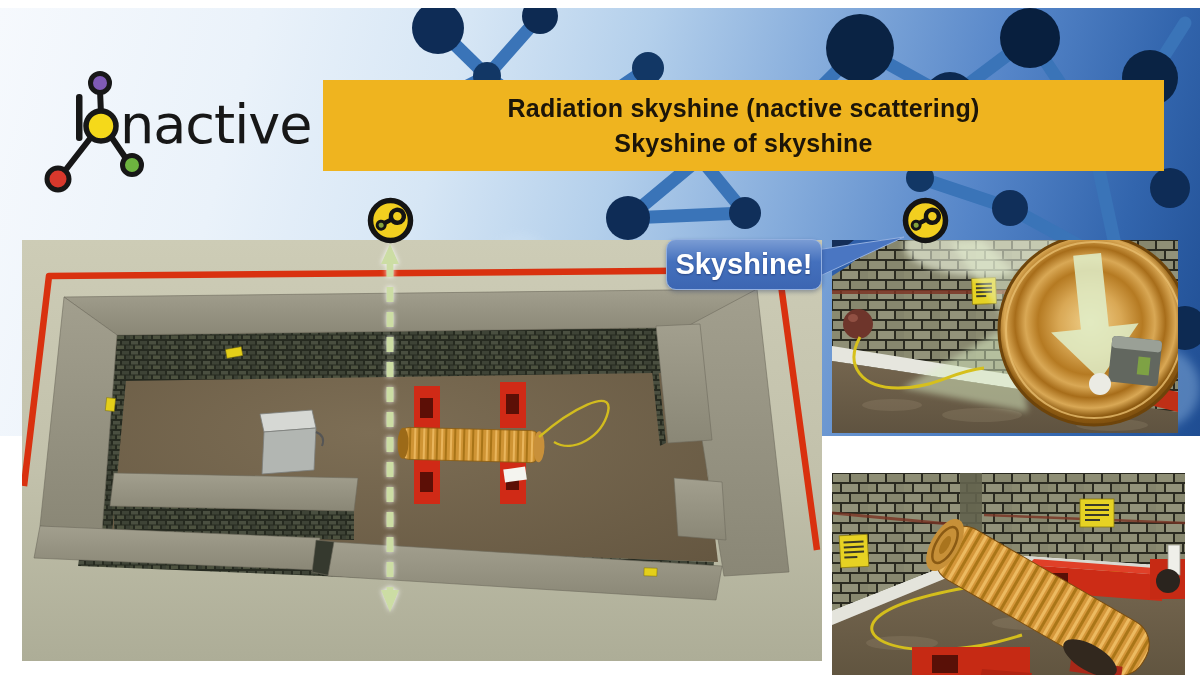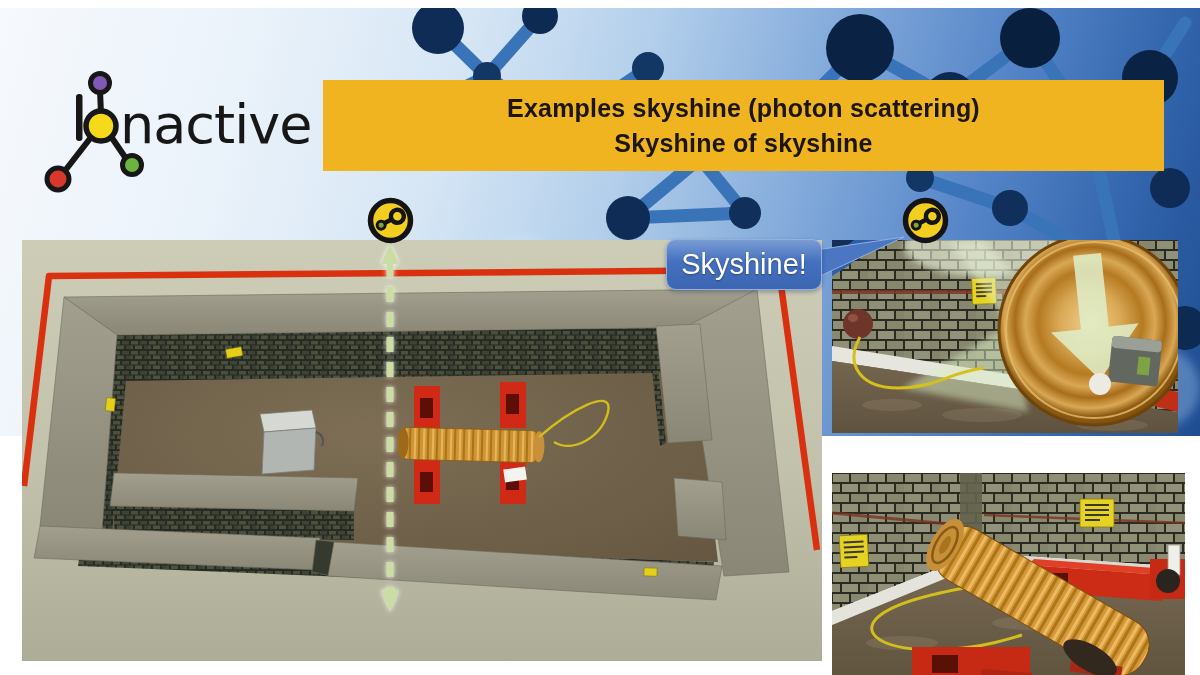--- a/index.html
+++ b/index.html
@@ -22,21 +22,21 @@
   .fig-br{left:832px;top:465px;width:353px;height:207px;}
   
   .src-icon{width:47px;height:47px;}
   .src-left{left:367px;top:189px;}
   .src-right{left:902px;top:189px;}
   
   .callout{left:666px;top:231px;width:154px;height:49px;border-radius:10px;
     background:linear-gradient(#7a9cd4,#4470bd 45%,#3c66b2);
     border:1.5px solid #93b0e0;display:flex;align-items:center;justify-content:center;
     box-shadow:0 2px 4px rgba(20,40,90,.35);z-index:6;}
-  .callout span{color:#FFFFFF;font-size:29px;font-weight:normal;text-shadow:0 1px 2px rgba(0,0,40,.35);}
+  .callout span{color:#FFFFFF;font-size:29px;font-weight:bold;text-shadow:0 1px 2px rgba(0,0,40,.35);}
   .tail{left:816px;top:224px;z-index:5;}
   .z4{z-index:4;} .z7{z-index:7;}
 </style>
 </head>
 <body>
 
 <div class="slide">
 
   <div class="abs photo-band">
     <svg width="1200" height="428" viewBox="0 0 1200 428">
@@ -111,21 +111,21 @@
         <circle cx="20" cy="111" r="11" fill="#D8382C" stroke="#171717" stroke-width="5"></circle>
         <circle cx="94" cy="97" r="9.5" fill="#6DB33F" stroke="#171717" stroke-width="5"></circle>
         <circle cx="63" cy="58" r="15" fill="#F5D91A" stroke="#171717" stroke-width="5.5"></circle>
       </g>
       <rect x="38" y="26" width="6.5" height="47" rx="3" fill="#171717"></rect>
       <text x="82" y="75" font-size="54" fill="#171717" font-family="DejaVu Sans, sans-serif" letter-spacing="-1">nactive</text>
     </svg>
   </div>
 
   <div class="abs banner">
-    <span class="bline">Examples skyshine (photon scattering)</span>
+    <span class="bline">Radiation skyshine (nactive scattering)</span>
     <span class="bline">Skyshine of skyshine</span>
   </div>
 
   <div class="abs fig-main">
     <svg width="800" height="421" viewBox="0 0 800 421">
       <defs>
         <linearGradient id="ma-ground" x1="0" y1="0" x2="0" y2="1">
           <stop offset="0" stop-color="#cdccb6"></stop>
             <stop offset="0.55" stop-color="#c2c1ab"></stop>
           <stop offset="1" stop-color="#adad97"></stop>

